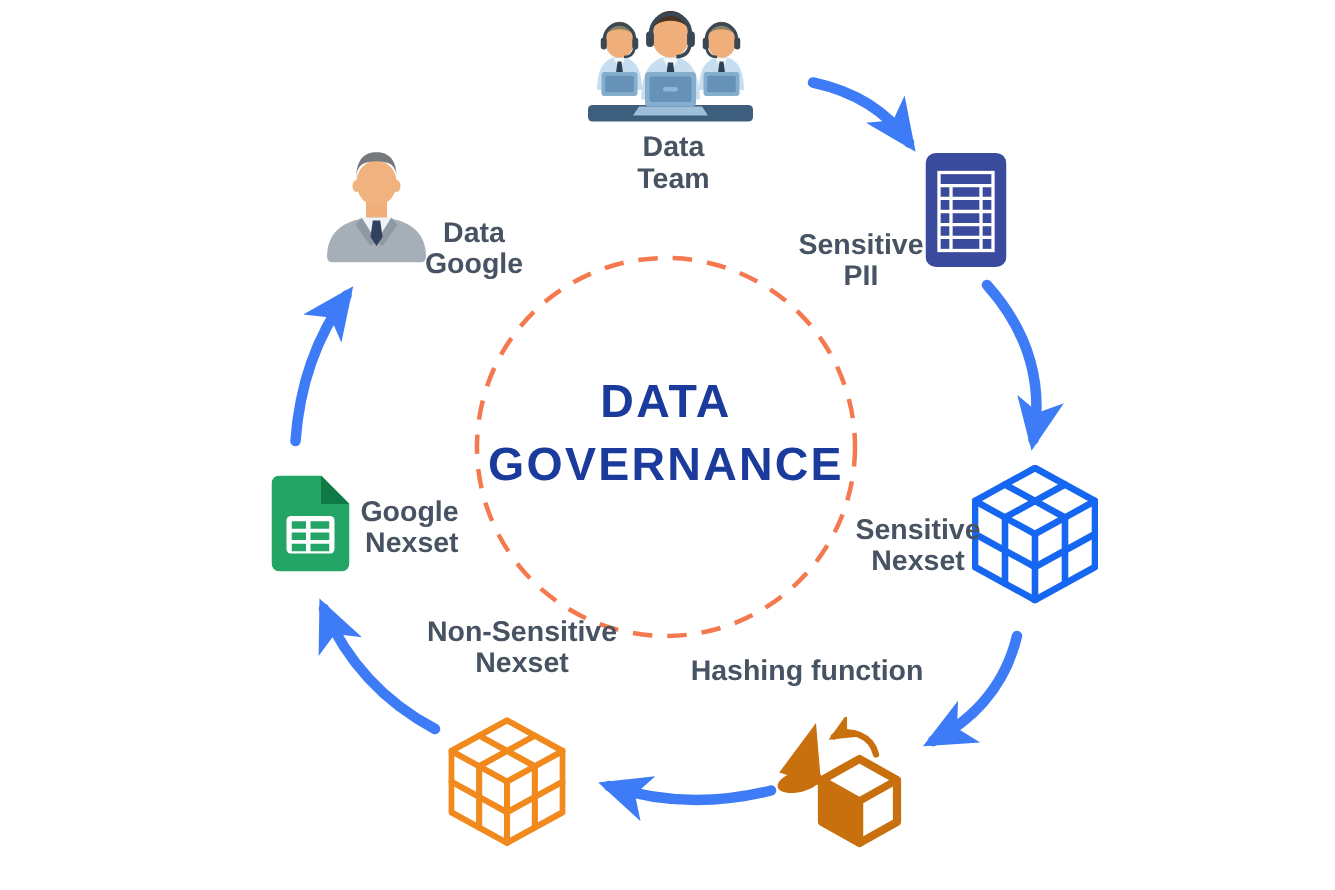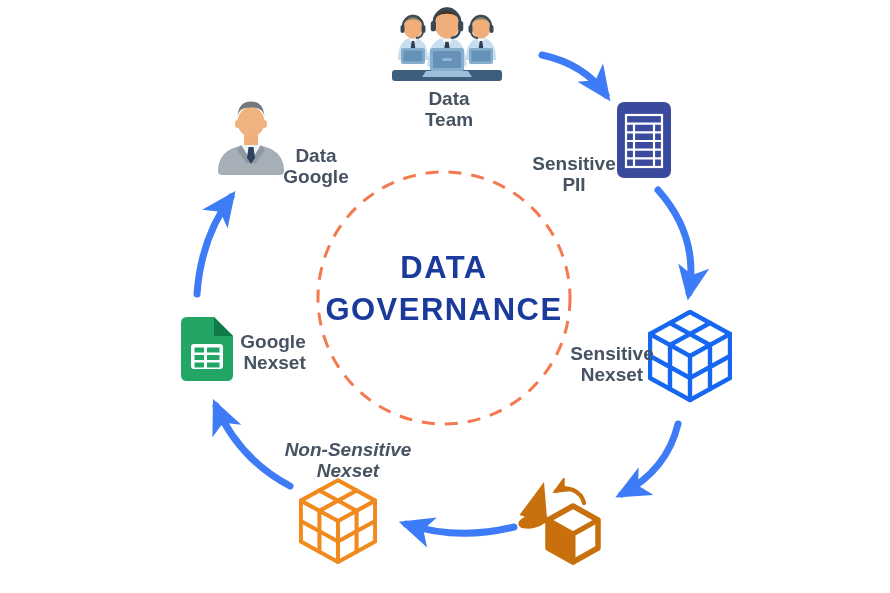--- a/index.html
+++ b/index.html
@@ -32,21 +32,21 @@
     color: var(--label-slate,#475362); font-weight:bold; font-size:19px;
     line-height:20.5px; text-align:center; white-space:nowrap;
   }
   .label span { display:block; }
   #lbl-team    { left:449px; top:89px; }
   #lbl-analyst { left:316px; top:146px; }
   #lbl-pii     { left:574px; top:154px; }
   #lbl-snx     { left:612px; top:344px; }
   #lbl-sheets  { left:273px; top:332px;text-align:right; }
   #lbl-hash    { left:538px; top:438px; }
-  #lbl-nnx     { left:348px; top:440px;font-style:italic; }
+  #lbl-nnx     { left:348px; top:412px; }
 
   
   .icon { position:absolute; }
   #icon-team   { left:380px; top:6px;   width:134px; height:86px; }
   #icon-pii    { left:617px; top:102px; width:54px;  height:76px; }
   #icon-snx    { left:648px; top:310px; width:84px;  height:94px; }
   #icon-hash   { left:516px; top:478px; width:88px;  height:90px; }
   #icon-nnx    { left:299px; top:478px; width:78px;  height:88px; }
   #icon-sheets { left:181px; top:317px; width:52px;  height:64px; }
   #icon-analyst{ left:214px; top:97px;  width:74px;  height:78px; }
@@ -169,20 +169,21 @@
       </marker>
     </defs>
     <ellipse class="hash-fill" cx="17" cy="43" rx="15" ry="7" transform="rotate(-14 17 43)"></ellipse>
     <path class="hash-fill" d="M28,4 L3.5,37 L31.5,46 Z"></path>
     <path class="hash-stroke" stroke-width="4.2" d="M68,25 A19,19 0 0 0 40,13" marker-end="url(#ah-o)"></path>
     <polygon class="hash-fill" points="32,42 57,56 57,84 32,70"></polygon>
     <polygon class="hash-stroke" stroke-width="5.5" points="57,28 82,42 82,70 57,84 32,70 32,42"></polygon>
     <path class="hash-stroke" stroke-width="5" d="M32,42 L57,56 L82,42 M57,56 L57,84"></path>
   </svg>
   <div id="lbl-hash" class="label">
+    <span>Hashing function</span>
   </div>
 
   <svg id="icon-nnx" class="icon" viewBox="-42 -47 84 94">
     <g class="cube-orange">
       <polygon points="0,-45 40,-23 40,21 0,43 -40,21 -40,-23"></polygon>
       <path d="M-40,-23 L0,-1 L40,-23 M0,-1 L0,43"></path>
       <path d="M-20,-34 L20,-12 M20,-34 L-20,-12"></path>
       <path d="M-40,-1 L0,21 M-20,-12 L-20,32"></path>
       <path d="M40,-1 L0,21 M20,-12 L20,32"></path>
     </g>

